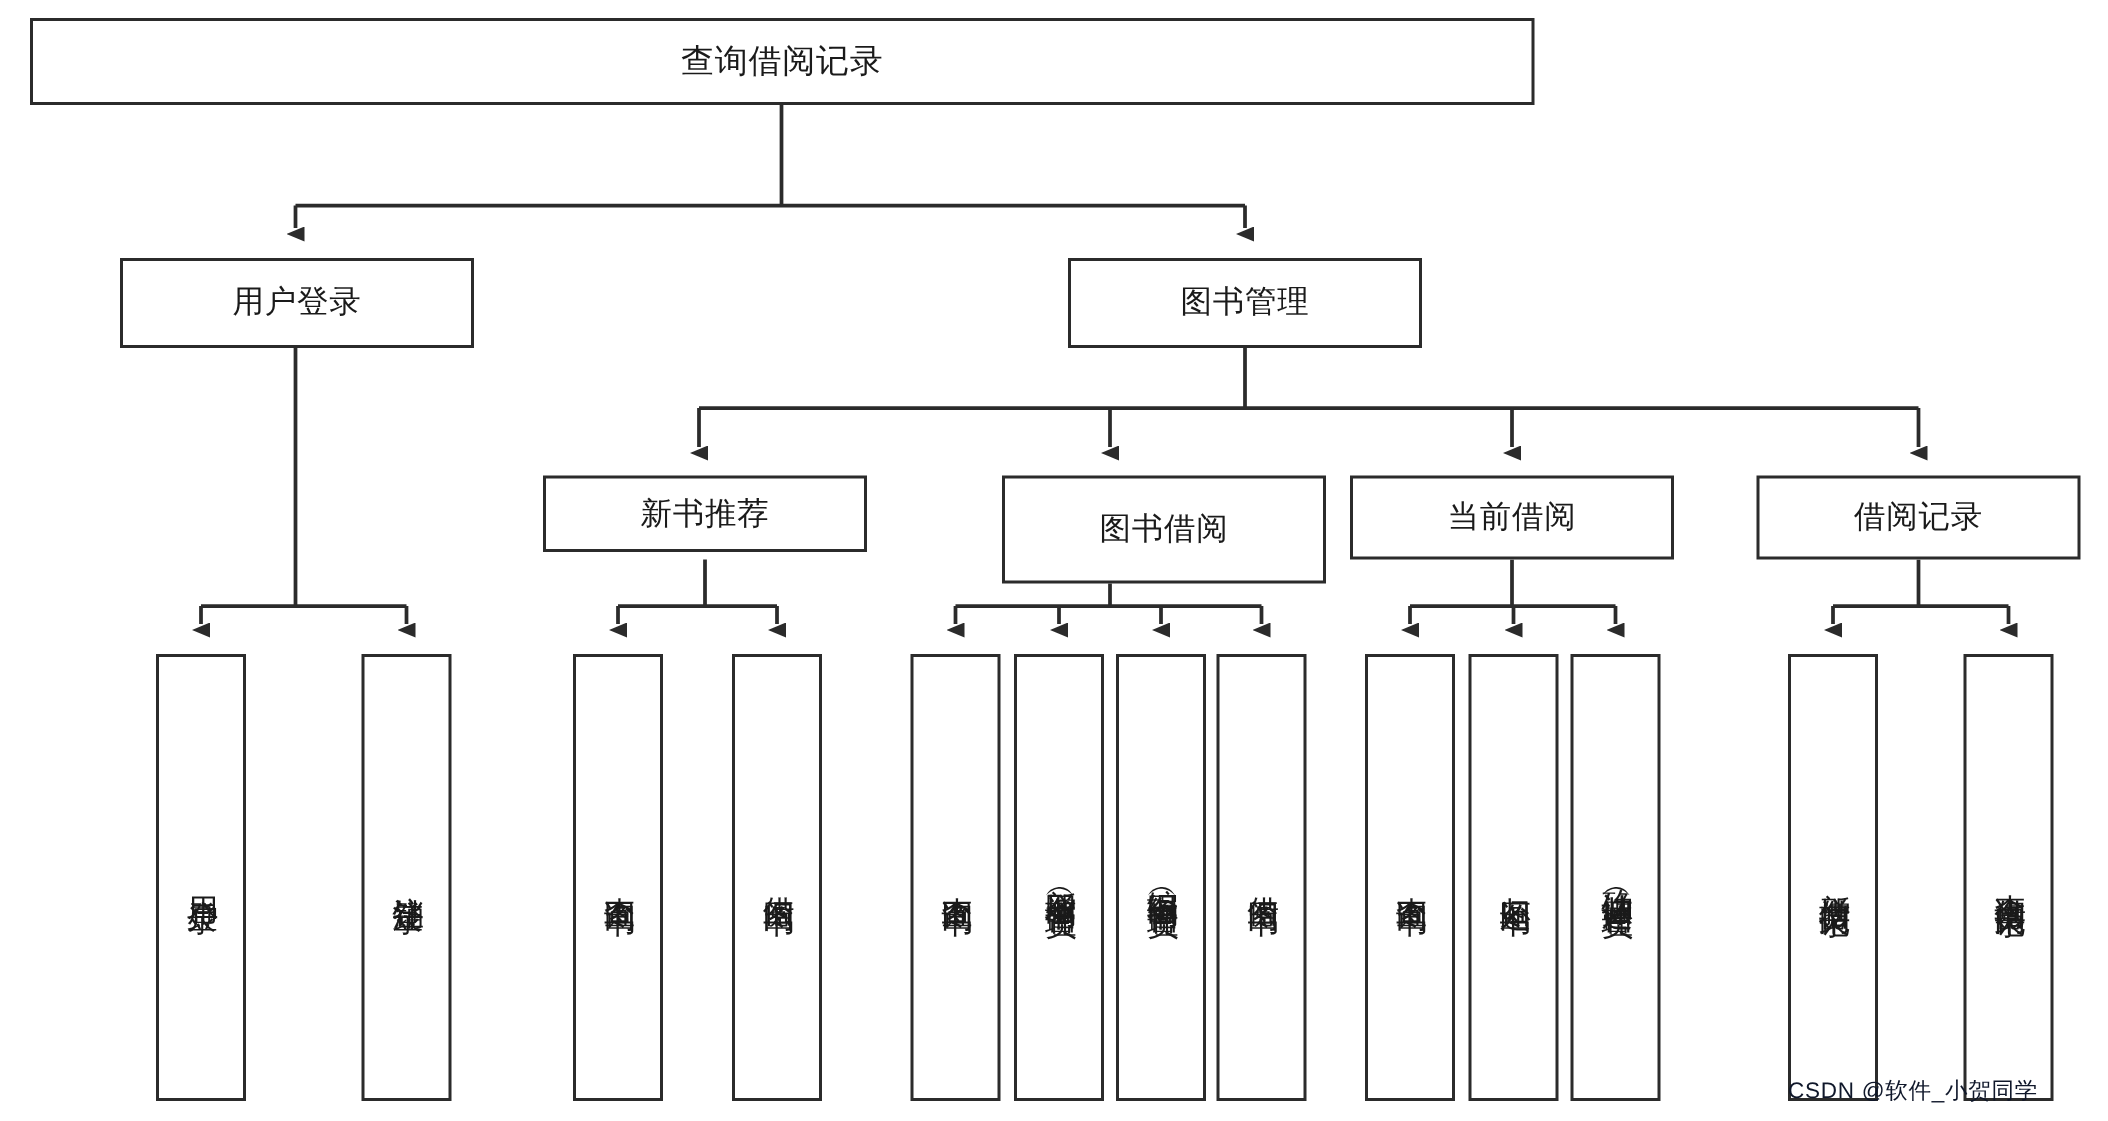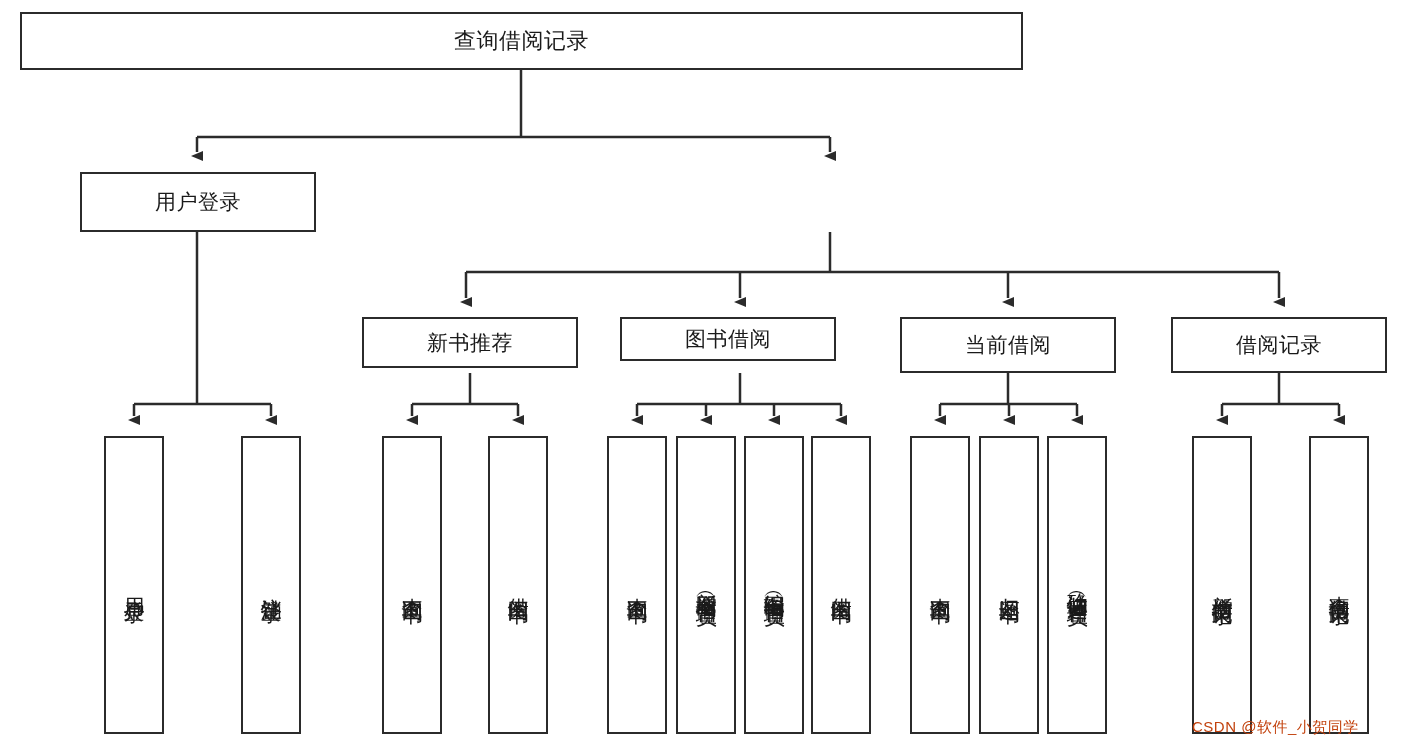--- a/index.html
+++ b/index.html
@@ -55,21 +55,21 @@
   }
   .node.vert .vlabel {
     writing-mode: vertical-rl;
     text-orientation: upright;
     display: block;
     max-height: 100%;
   }
   .watermark {
     position: absolute;
     font-size: 15px;
-    color: #c2410c;
+    color: #0f172a;
     white-space: nowrap;
     letter-spacing: 0.5px;
   }
 </style>
 </head>
 <body>
 
 <div id="diagram-root">
 
   <svg id="edge-layer" viewBox="0 0 1405 747" width="1405" height="747" xmlns="http://www.w3.org/2000/svg">
@@ -118,23 +118,24 @@
       <path d="M 1279 373 L 1279 404"></path>
       <path d="M 1222 404 L 1339 404"></path>
       <path d="M 1222 404 L 1222 416" marker-end="url(#arrow)"></path>
       <path d="M 1339 404 L 1339 416" marker-end="url(#arrow)"></path>
     </g>
   </svg>
 
   <div class="node horiz root" style="left:20px; top:12px; width:1003px; height:58px;">查询借阅记录</div>
 
   <div class="node horiz" style="left:80px; top:172px; width:236px; height:60px;">用户登录</div>
+  <div class="node horiz" style="left:712px; top:172px; width:236px; height:60px;">图书管理</div>
 
   <div class="node horiz" style="left:362px; top:317px; width:216px; height:51px;">新书推荐</div>
-  <div class="node horiz" style="left:620px; top:317px; width:216px; height:44px;">图书借阅</div>
+  <div class="node horiz" style="left:668px; top:317px; width:216px; height:72px;">图书借阅</div>
   <div class="node horiz" style="left:1171px; top:317px; width:216px; height:56px;">借阅记录</div>
   <div class="node horiz" style="left:900px; top:317px; width:216px; height:56px;">当前借阅</div>
 
   <div class="node vert" style="left:104px; top:436px; width:60px; height:298px;">
     <span class="vlabel">用户登录</span>
   </div>
   <div class="node vert" style="left:241px; top:436px; width:60px; height:298px;">
     <span class="vlabel">注销登录</span>
   </div>
 

